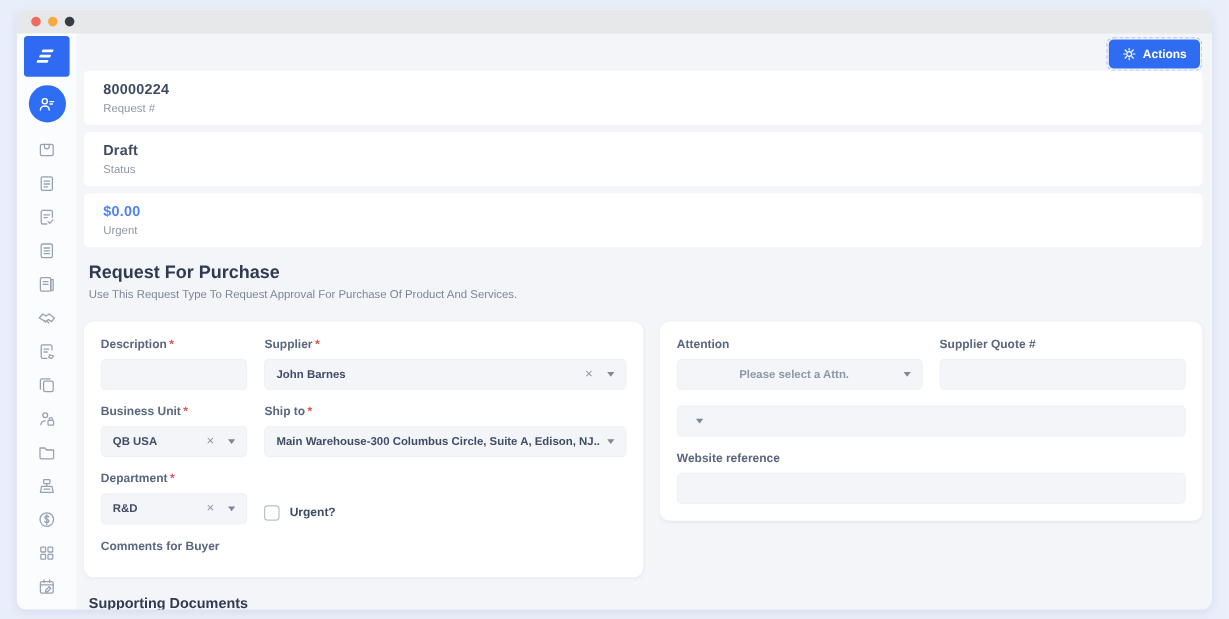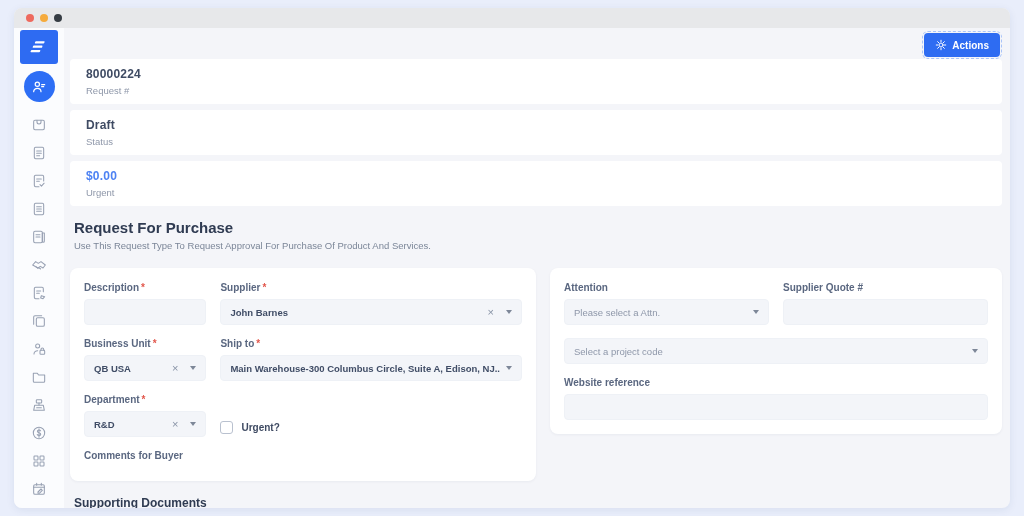--- a/index.html
+++ b/index.html
@@ -49,21 +49,21 @@
   .span2 { grid-column:1 / 3; }
 
   .f-label { font-size:10px; font-weight:bold; color:#5a6780; margin-bottom:6px; display:block; }
   .req { color:#e2574c; margin-left:2px; }
   .inp, .sel { height:26px; background:#f3f5f9; border:1px solid #eef1f6; border-radius:4px;
                width:100%; font-family:"Liberation Sans", sans-serif; }
   .inp { padding:0 10px; font-size:9.5px; color:#3f4b63; }
   .inp::placeholder { color:#8e97a9; opacity:1; }
   .sel { display:flex; align-items:center; padding:0 9px; cursor:pointer; }
   .sel-val { flex:1; font-size:9.5px; font-weight:bold; color:#404d66; white-space:nowrap; overflow:hidden; }
-  .sel-val.ph { color:#8e97a9; font-weight:normal; }
+  .sel-val.ph { color:#8e97a9; font-weight:bold;margin-left:42px; }
   .sel-x { font-size:11px; color:#8893a6; margin:0 12px 0 6px; line-height:1; cursor:pointer; }
   .caret { width:0; height:0; border-left:3.5px solid transparent; border-right:3.5px solid transparent;
            border-top:4.5px solid #7d8798; }
   .chk-wrap { display:flex; align-items:center; gap:8px; padding-top:24px;text-align:right; }
   .chk { width:13px; height:13px; border:1.5px solid #b9c1cf; border-radius:3px; background:#fff; cursor:pointer; }
   .chk-lab { font-size:10px; font-weight:bold; color:#3f4b63; }
 
   .support-title { font-size:12px; font-weight:bold; color:#2f3b52; margin:15px 2px 0 4px; }
   .support-card { width:466px; height:63px; margin-top:8px; background:#fff; border-radius:8px;
                   box-shadow:0 1px 3px rgba(25,39,80,.05); display:flex; align-items:center; justify-content:center; }
@@ -289,21 +289,20 @@
               <span class="caret" style="margin-left:6px"></span>
             </div>
           </div>
           <div>
             <label class="f-label">Supplier Quote #</label>
             <input class="inp" value="" style="">
           </div>
 
           <div class="span2">
             <div class="sel">
-              <span class="sel-val ph">Select a project code</span>
               <span class="caret" style="margin-left:6px"></span>
             </div>
           </div>
 
           <div class="span2">
             <label class="f-label">Website reference</label>
             <input class="inp" value="" style="">
           </div>
         </div>
       </div>

